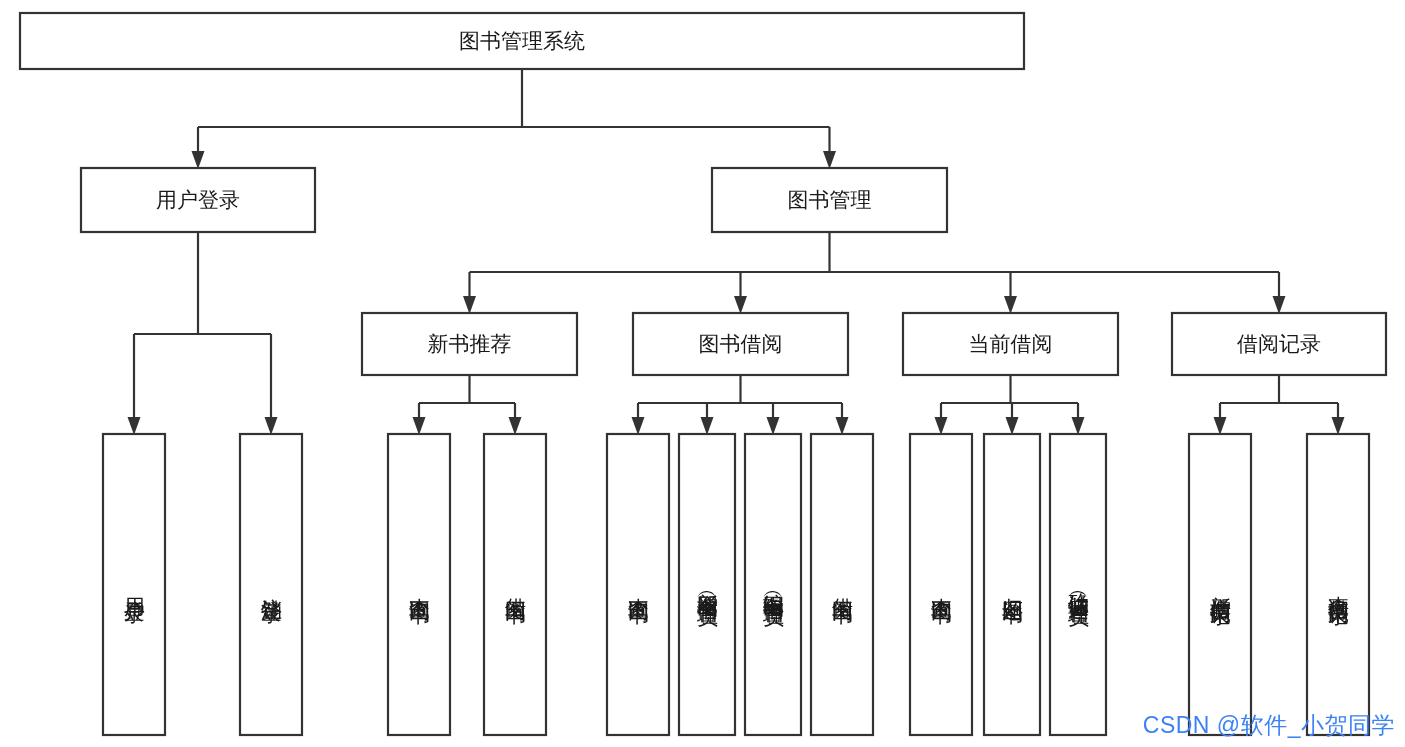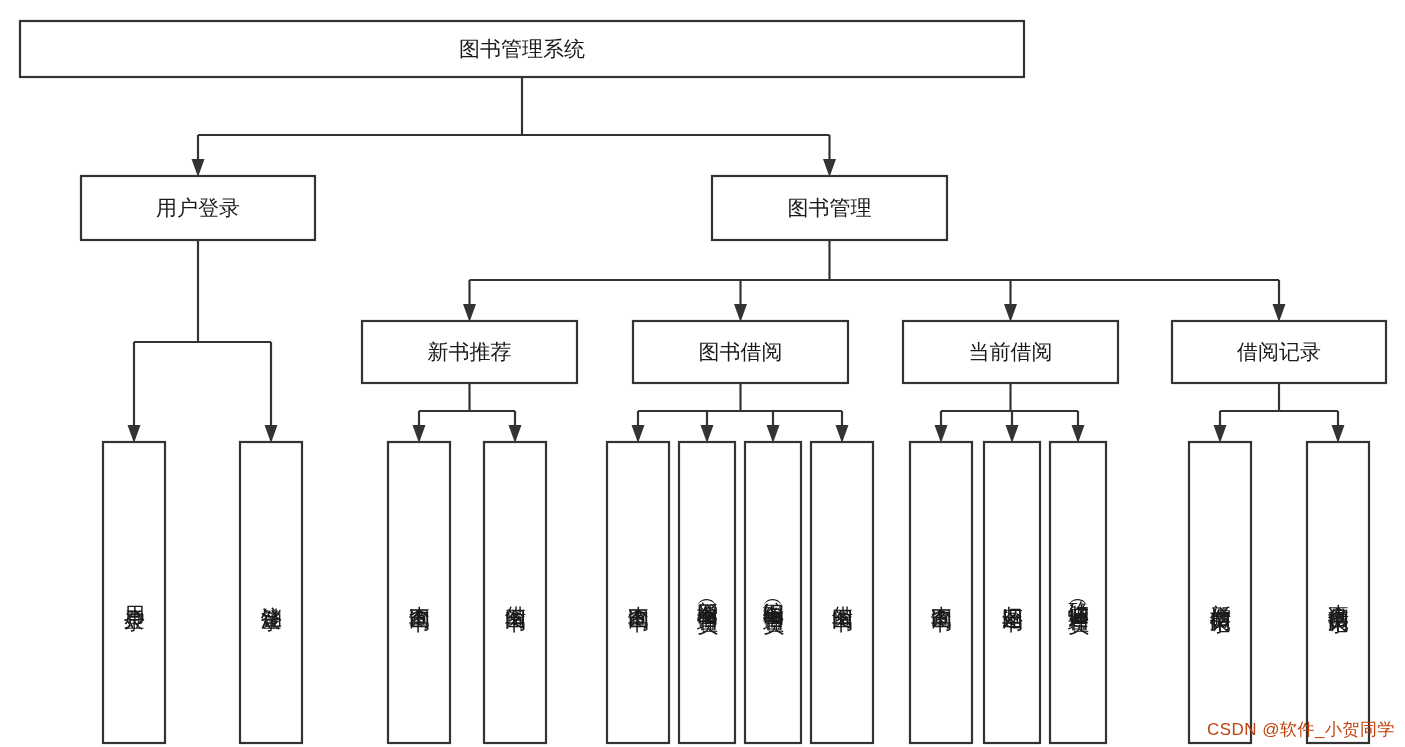--- a/index.html
+++ b/index.html
@@ -10,21 +10,21 @@
   body {
     width: 1405px;
     height: 747px;
     position: relative;
     overflow: hidden;
     font-family: "Liberation Sans", "DejaVu Sans", sans-serif;
   }
   #diagram-root {
     position: absolute;
     left: 0;
-    top: 8px;
+    top: 0;
     width: 1405px;
     height: 714px;
   }
   .node-box {
     fill: #ffffff;
     stroke: #333333;
     stroke-width: 2.2;
   }
   .node-label-h {
     font-family: "Liberation Sans", "DejaVu Sans", sans-serif;
@@ -55,22 +55,22 @@
     letter-spacing: 2px;
     color: #1a1a1a;
     white-space: nowrap;
     pointer-events: none;
   }
   #watermark {
     position: absolute;
     right: 10px;
     bottom: 6px;
     font-family: "Liberation Sans", "DejaVu Sans", sans-serif;
-    font-size: 17px;
-    color: #c2410c;
+    font-size: 23px;
+    color: #3b82f6;
     letter-spacing: 0.5px;
     user-select: none;
   }
 </style>
 </head>
 <body>
 
 <div id="diagram-root">
   <svg id="diagram-svg" width="1405" height="747" viewBox="0 0 1405 747" xmlns="http://www.w3.org/2000/svg">
       <g>

